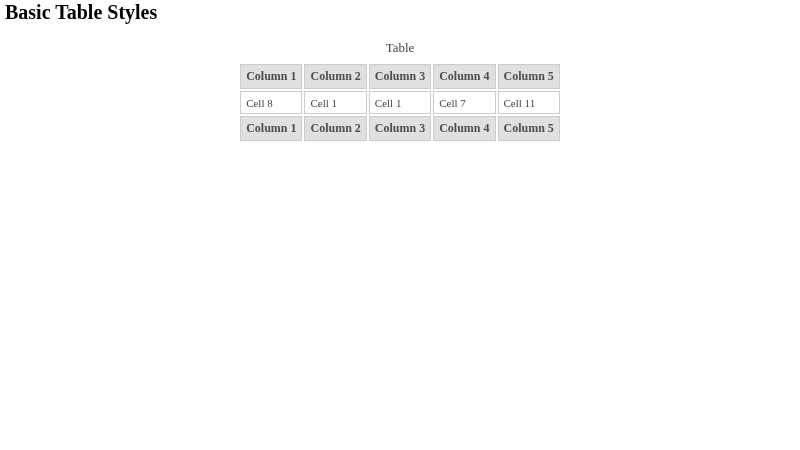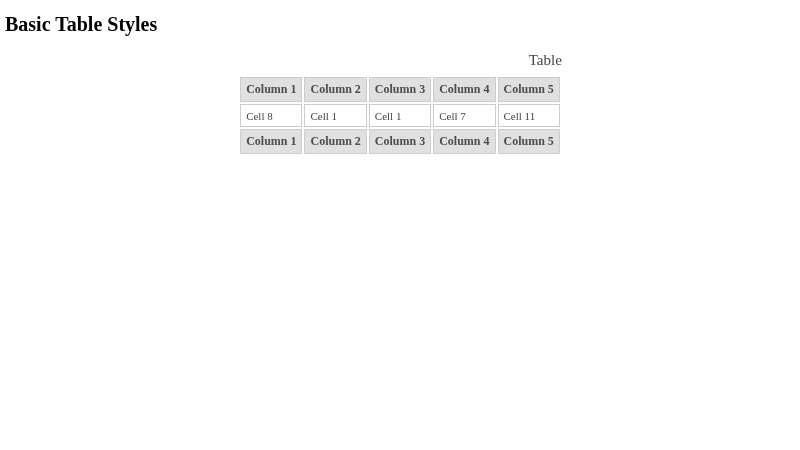--- a/index.html
+++ b/index.html
@@ -9,37 +9,37 @@
     width: 800px;
     height: 450px;
     overflow: hidden;
     font-family: "Liberation Serif", serif;
   }
   h1.page-title {
     font-size: 20px;
     line-height: 1.2;
     font-weight: bold;
     color: #000000;
-    margin: 12px 0 16px 5px;
+    margin: 0 0 16px 5px;
     font-family: "Liberation Serif", serif;
   }
   table.basic-table {
     margin: 0 auto;
     border-collapse: separate;
     border-spacing: 2px;
     font-size: 11px;
     color: #444444;
     font-family: "Liberation Serif", serif;
   }
   table.basic-table caption {
     caption-side: top;
-    font-size: 15px;
+    font-size: 13px;
     color: #444444;
     padding-bottom: 6px;
-    text-align: right;
+    text-align: center;
   }
   table.basic-table th,
   table.basic-table td {
     border: 1px solid #cccccc;
     padding: 4px 5px;
     white-space: nowrap;
     min-width: 40px;
     height: 13px;
     vertical-align: middle;
   }

